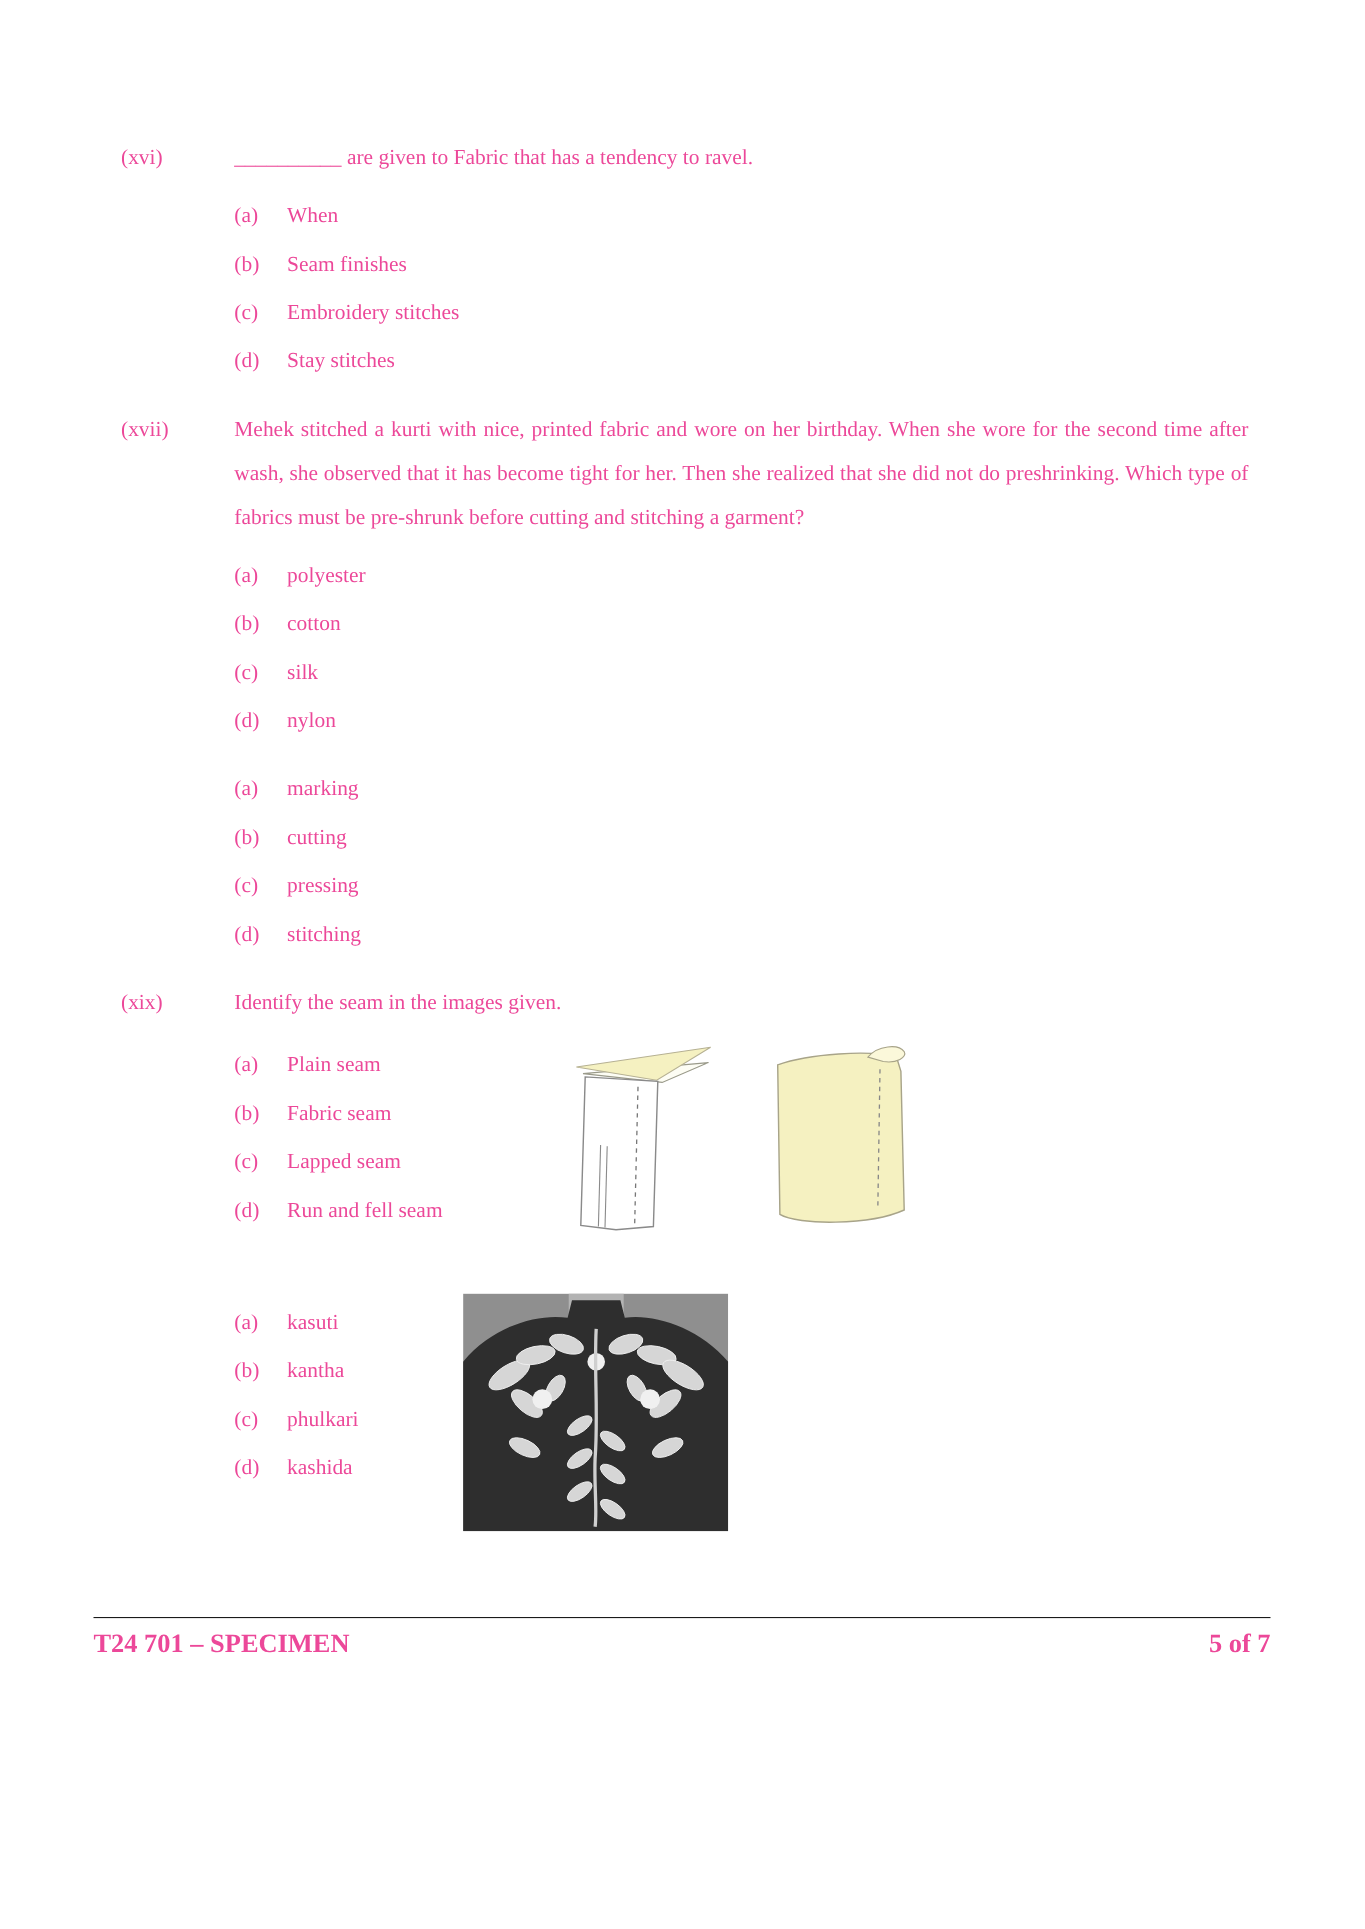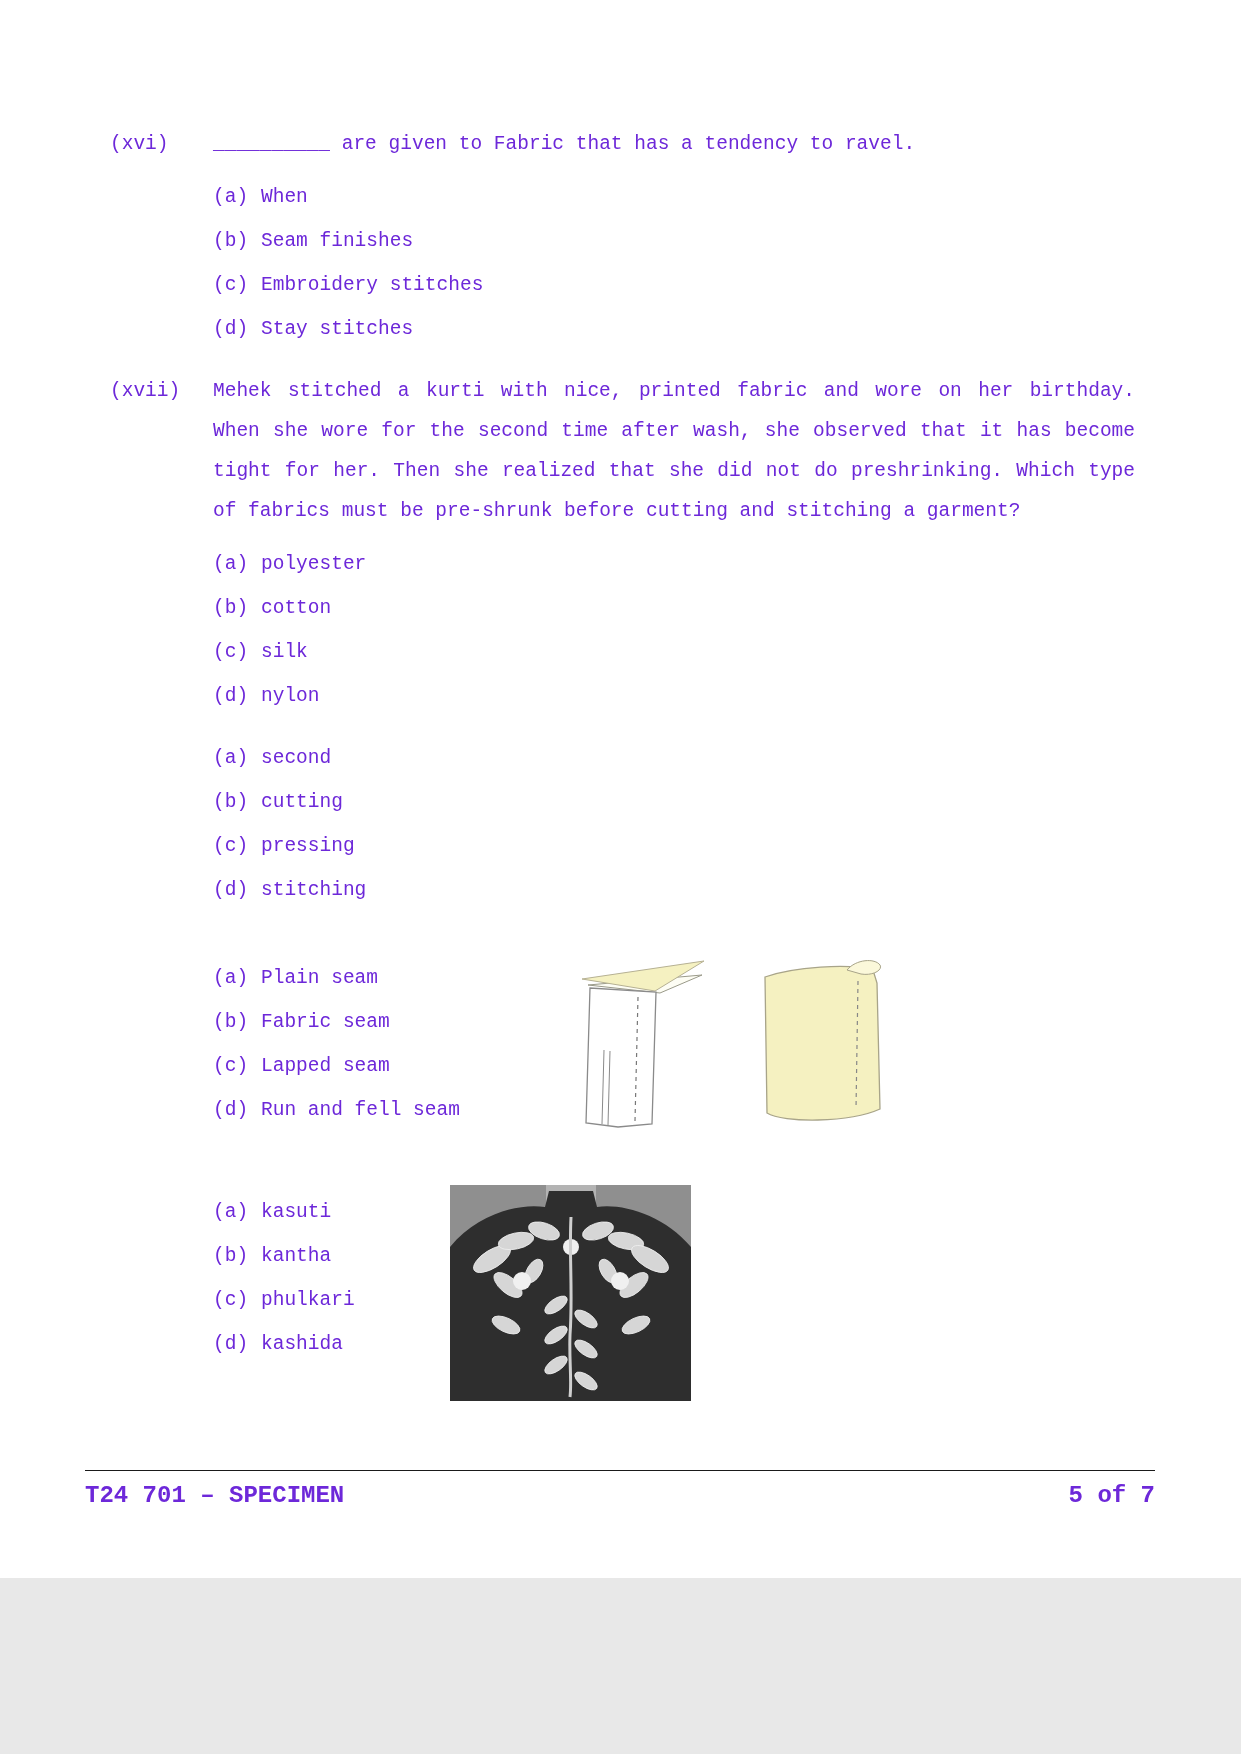--- a/index.html
+++ b/index.html
@@ -1,25 +1,25 @@
 <!DOCTYPE html>
 <html><head>
 <meta charset="utf-8">
 <style>
   * { box-sizing: border-box; }
   html, body { margin: 0; padding: 0; background: #e8e8e8; }
   .page {
     position: relative;
     width: 1241px;
-    height: 1578px;
+    height: 1754px;
     margin: 0 auto;
     background: #ffffff;
-    font-family: Liberation Mono, monospace;
+    font-family: Liberation Serif, serif;
     font-size: 19.5px;
-    color: #6d28d9;
+    color: #ec4899;
   }
   .content {
     position: absolute;
     top: 133px;
     left: 110px;
     width: 1025px;
   }
   .question { margin-bottom: 40px; }
   .q-head { display: flex; align-items: flex-start; }
   .q-num { width: 103px; flex: 0 0 103px; }
@@ -100,38 +100,42 @@
           <span class="opt-letter">(d)</span>
           <span class="opt-text">nylon</span>
         </div>
       </div>
     </div>
 
     <div class="question">
       <div class="options">
         <div class="option">
           <span class="opt-letter">(a)</span>
-          <span class="opt-text">second</span>
+          <span class="opt-text">marking</span>
         </div>
         <div class="option">
           <span class="opt-letter">(b)</span>
           <span class="opt-text">cutting</span>
         </div>
         <div class="option">
           <span class="opt-letter">(c)</span>
           <span class="opt-text">pressing</span>
         </div>
         <div class="option">
           <span class="opt-letter">(d)</span>
           <span class="opt-text">stitching</span>
         </div>
       </div>
     </div>
 
     <div class="question">
+      <div class="q-head">
+        <div class="q-num">(xix)</div>
+        <div class="q-text">Identify the seam in the images given.</div>
+      </div>
       <div class="options-flex">
         <div class="options">
           <div class="option">
             <span class="opt-letter">(a)</span>
             <span class="opt-text">Plain seam</span>
           </div>
           <div class="option">
             <span class="opt-letter">(b)</span>
             <span class="opt-text">Fabric seam</span>
           </div>

